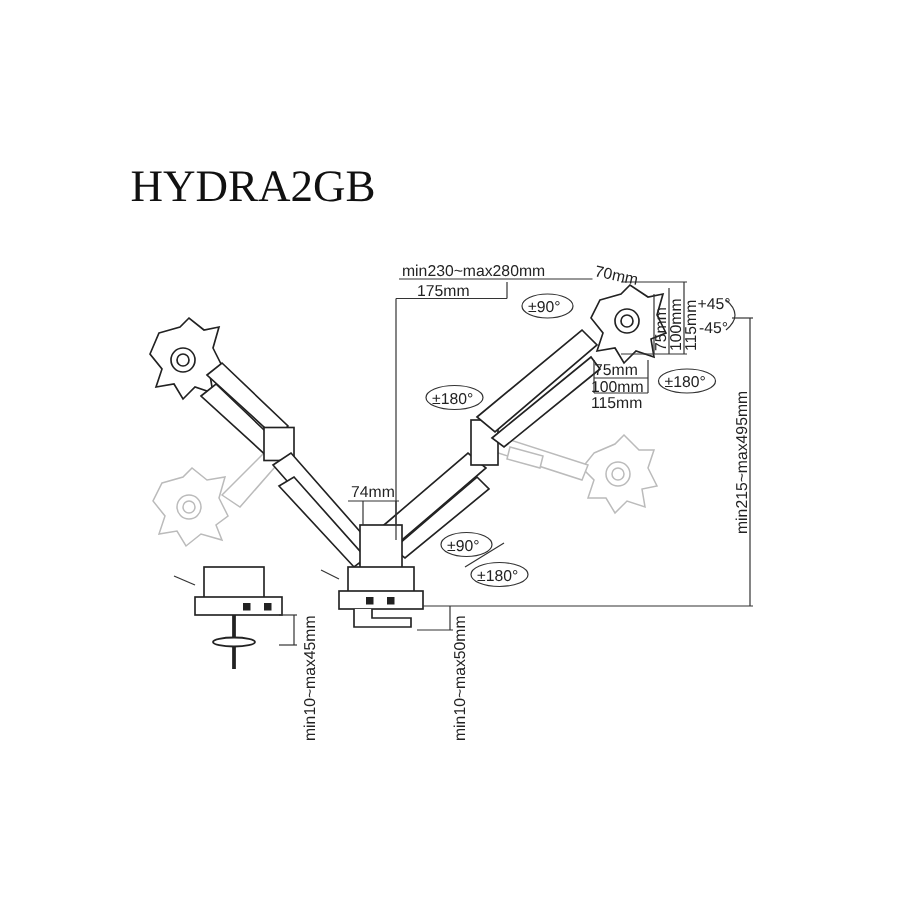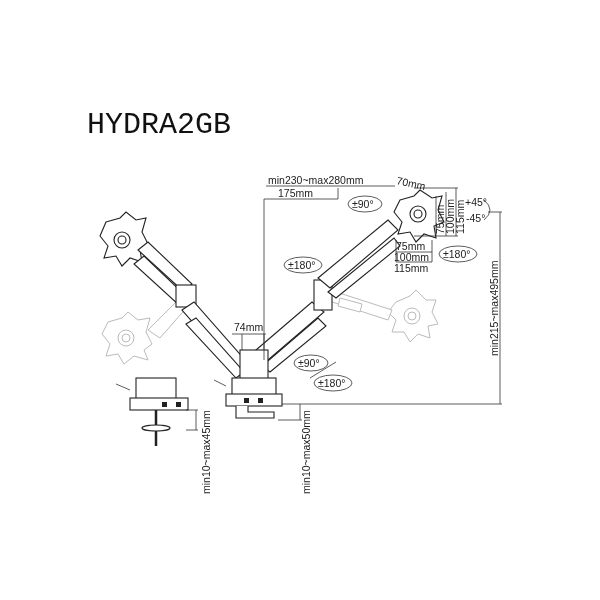--- a/index.html
+++ b/index.html
@@ -1,17 +1,17 @@
 <!DOCTYPE html>
 <html><head>
   <meta charset="utf-8">
   <style>
     html, body { margin: 0; padding: 0; background: #ffffff; }
     body { width: 600px; height: 600px; position: relative; overflow: hidden; font-family: "Liberation Sans", sans-serif; }
-    .title { position: absolute; left: 87px; top: 108px; font-size: 30px; color: #111; letter-spacing: 0px; font-family: Liberation Mono, monospace; }
+    .title { position: absolute; left: 87px; top: 108px; font-size: 30px; color: #111; letter-spacing: 0px; font-family: Liberation Serif, serif; }
     svg.diagram { position: absolute; left: 0; top: 0; }
     .lbl { font-family: "Liberation Sans", sans-serif; font-size: 10.5px; fill: #222; }
     .rot { font-family: "Liberation Sans", sans-serif; font-size: 10.5px; fill: #222; }
     .dim { stroke: #333; stroke-width: 0.8; fill: none; }
     .part { stroke: #222; stroke-width: 1.1; fill: #fff; }
     .faint { stroke: #bbb; stroke-width: 1; fill: #fff; }
     .pole { stroke: #222; stroke-width: 1.1; fill: #fff; }
   </style>
 </head>
 <body>

